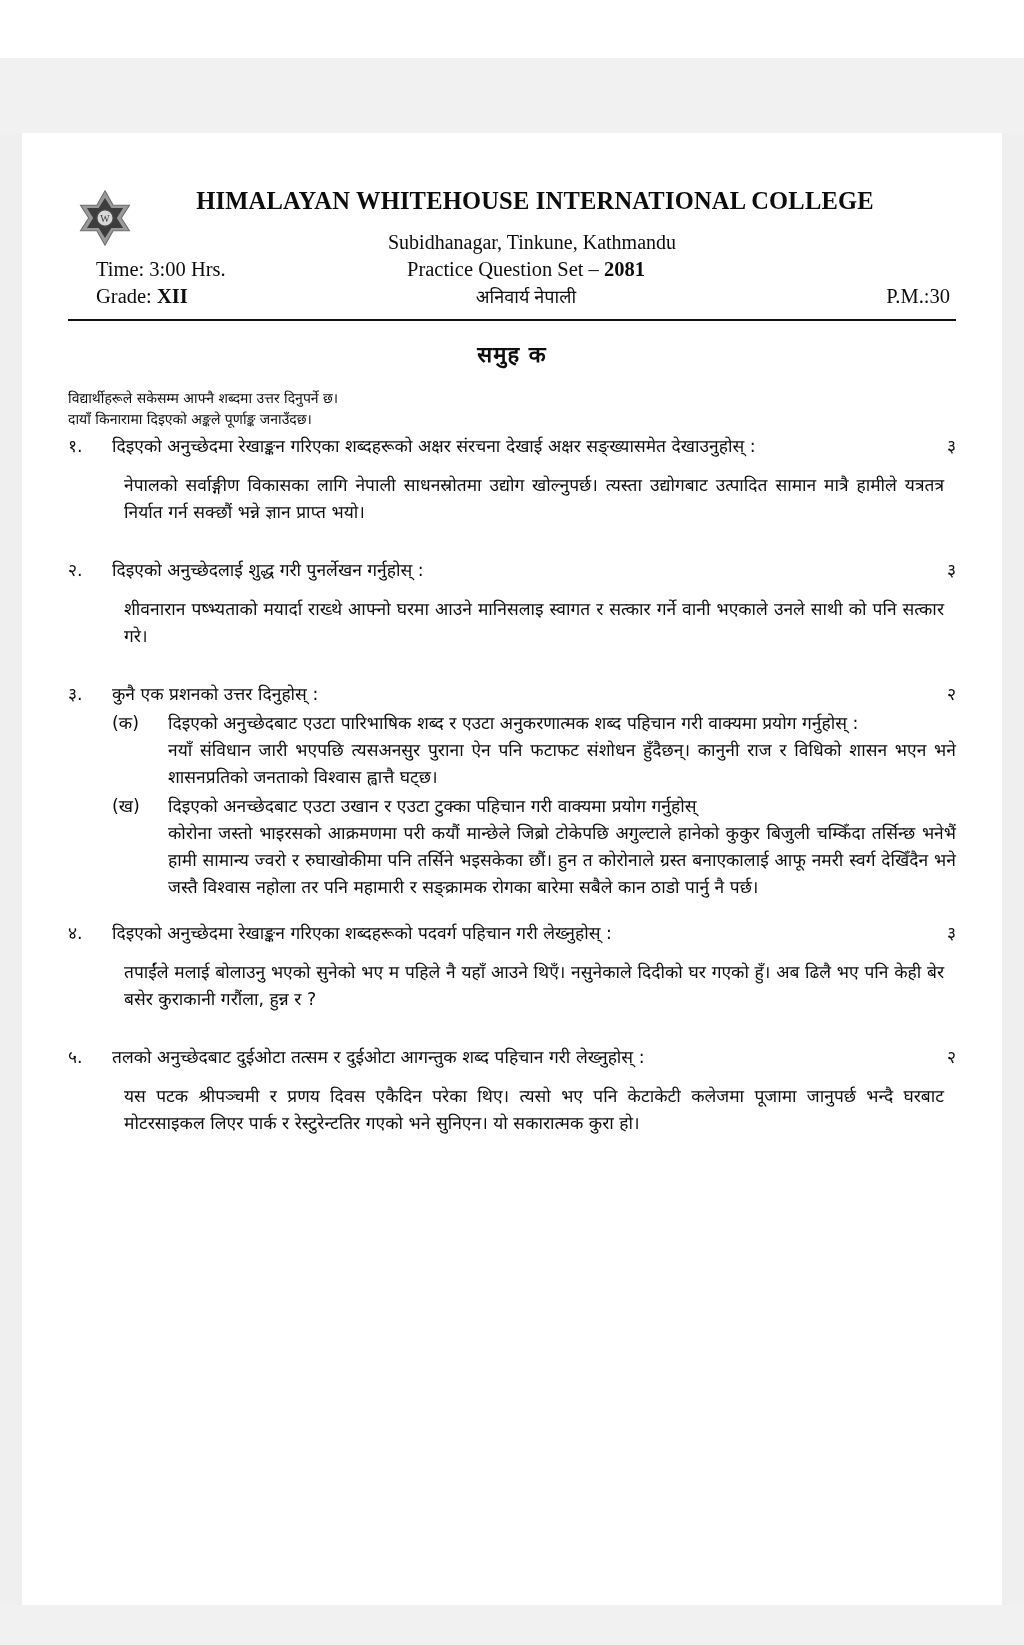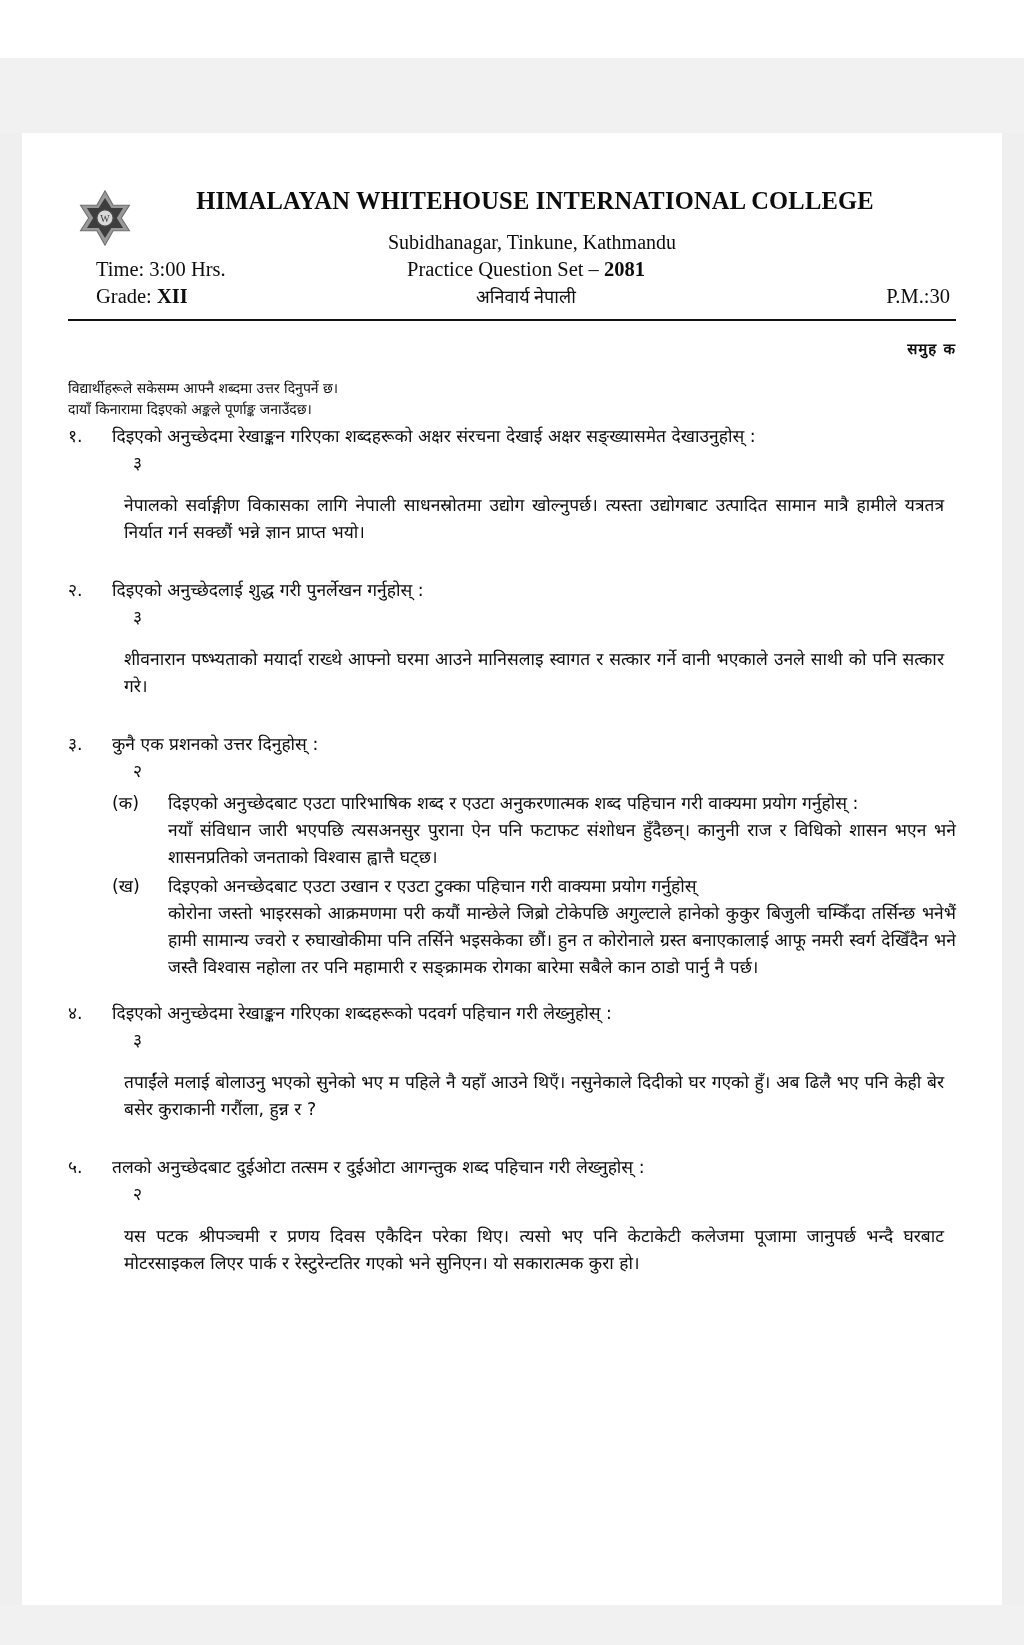--- a/index.html
+++ b/index.html
@@ -48,47 +48,47 @@
   }
   .meta-row {
     display:flex; align-items:baseline;
     font-size:20.5px;
     line-height:1.34;
     margin-left:28px;
   }
   .meta-left { width:33%; text-align:left; }
   .meta-center { width:34%; text-align:center; }
   .meta-right { width:33%; text-align:right; padding-right:6px;}
-  .meta-center.devanagari { font-family:Liberation Serif, serif; font-size:18px; }
+  .meta-center.devanagari { font-family:Liberation Sans, sans-serif; font-size:18px; }
   .b { font-weight:bold; }
   .rule {
     border:0; border-top:2.6px solid #111;
     margin:8px 0 0 0;
   }
 
   
   .dev { font-family:"DejaVu Sans","Liberation Sans",sans-serif; }
   .section-title {
-    text-align:right;
+    text-align:center;
     font-weight:bold;
-    font-size:15px;
+    font-size:22px;
     letter-spacing:1px;
     margin:17px 0 20px 0;
   }
   .note { font-size:14px; line-height:1.52; margin:0; }
   .q {
     display:flex;
     margin-top:3px;
     font-size:17.4px;
     line-height:1.55;
   }
   .q.gap { margin-top:19px; }
   .q-num { width:44px; flex:0 0 44px; }
   .q-body { flex:1 1 auto; position:relative; }
-  .q-line { display:flex;flex-direction:column; }
+  .q-line { display:flex; }
   .q-stem { flex:1 1 auto; text-align:justify; padding-right:10px; }
   .q-marks { width:30px; flex:0 0 30px; text-align:right; }
   .para { text-align:justify; margin:12px; }
   .sub { display:flex; margin-top:2px; }
   .sub-label { width:56px; flex:0 0 56px; }
   .sub-body { flex:1 1 auto; }
   .para-tight { text-align:justify; }
 </style>
 </head>
 <body>

